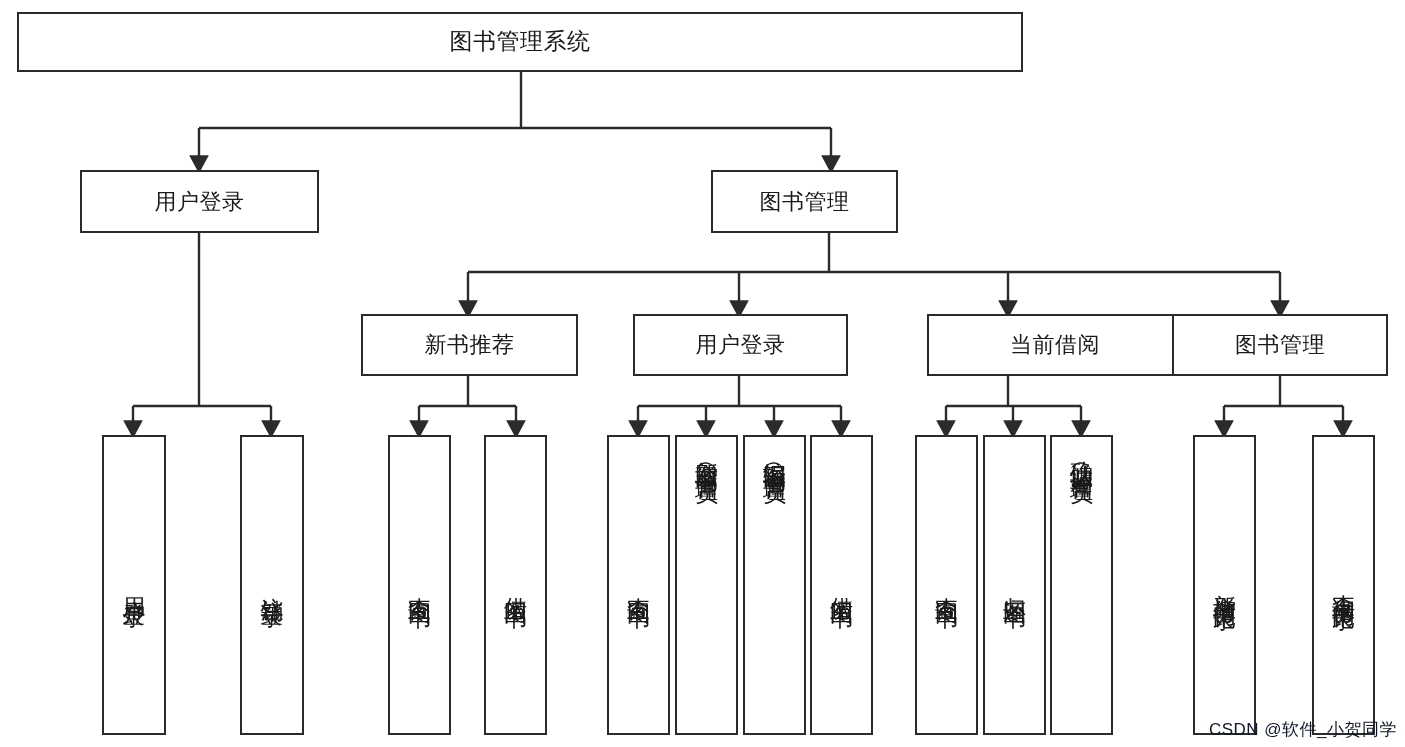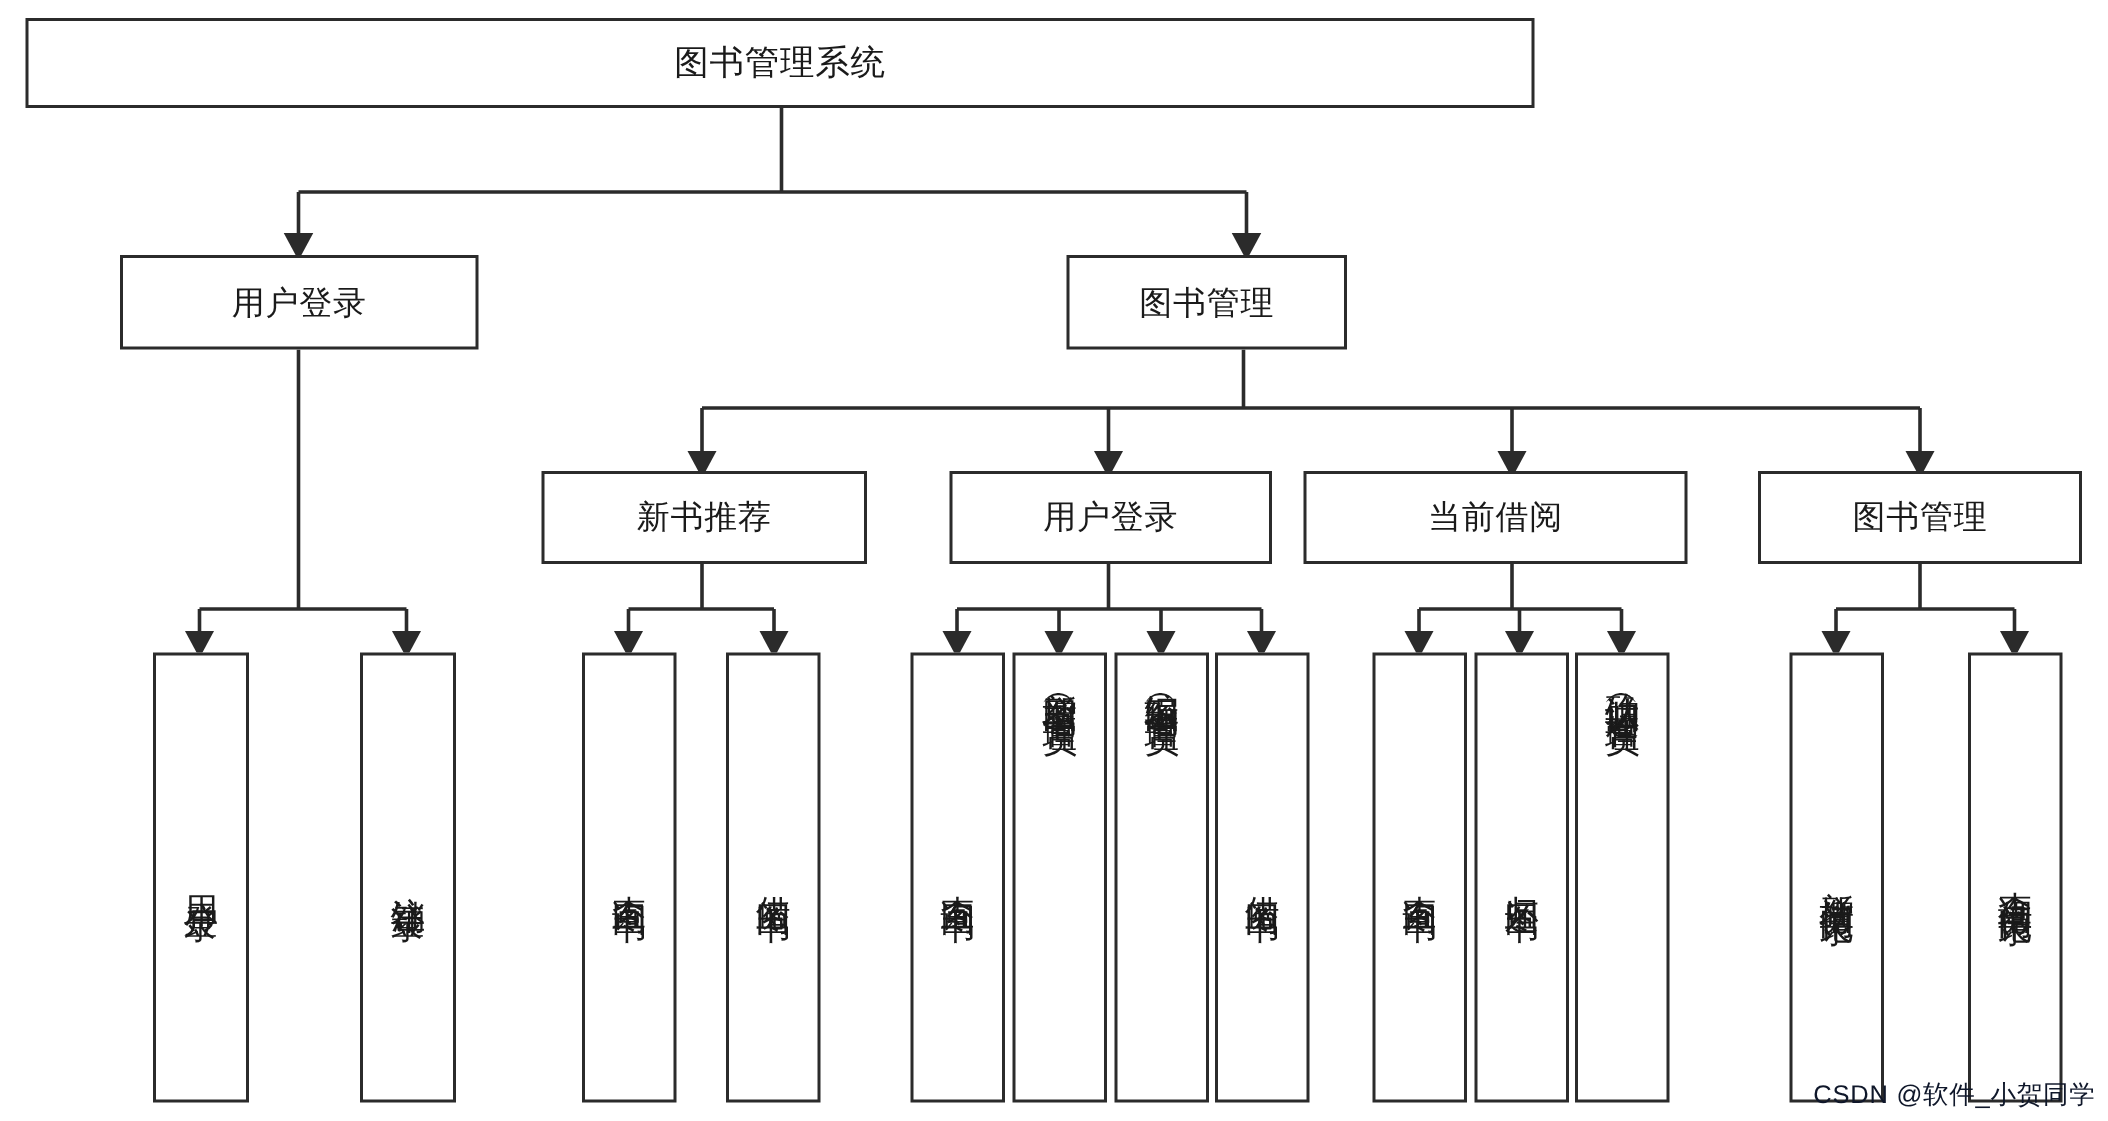--- a/index.html
+++ b/index.html
@@ -145,21 +145,21 @@
   </div>
 
   <div class="node h-node" style="left:361px; top:314px; width:217px; height:62px;">
     <span class="label">新书推荐</span>
   </div>
 
   <div class="node h-node" style="left:633px; top:314px; width:215px; height:62px;">
     <span class="label">用户登录</span>
   </div>
 
-  <div class="node h-node" style="left:869px; top:314px; width:256px; height:62px;justify-content:center;">
+  <div class="node h-node" style="left:927px; top:314px; width:256px; height:62px;justify-content:center;">
     <span class="label">当前借阅</span>
   </div>
 
   <div class="node h-node" style="left:1172px; top:314px; width:216px; height:62px;">
     <span class="label">图书管理</span>
   </div>
 
   <div class="node v-node centered" style="left:102px; top:435px; width:64px; height:300px;">
     <span class="label">用户登录</span>
   </div>

